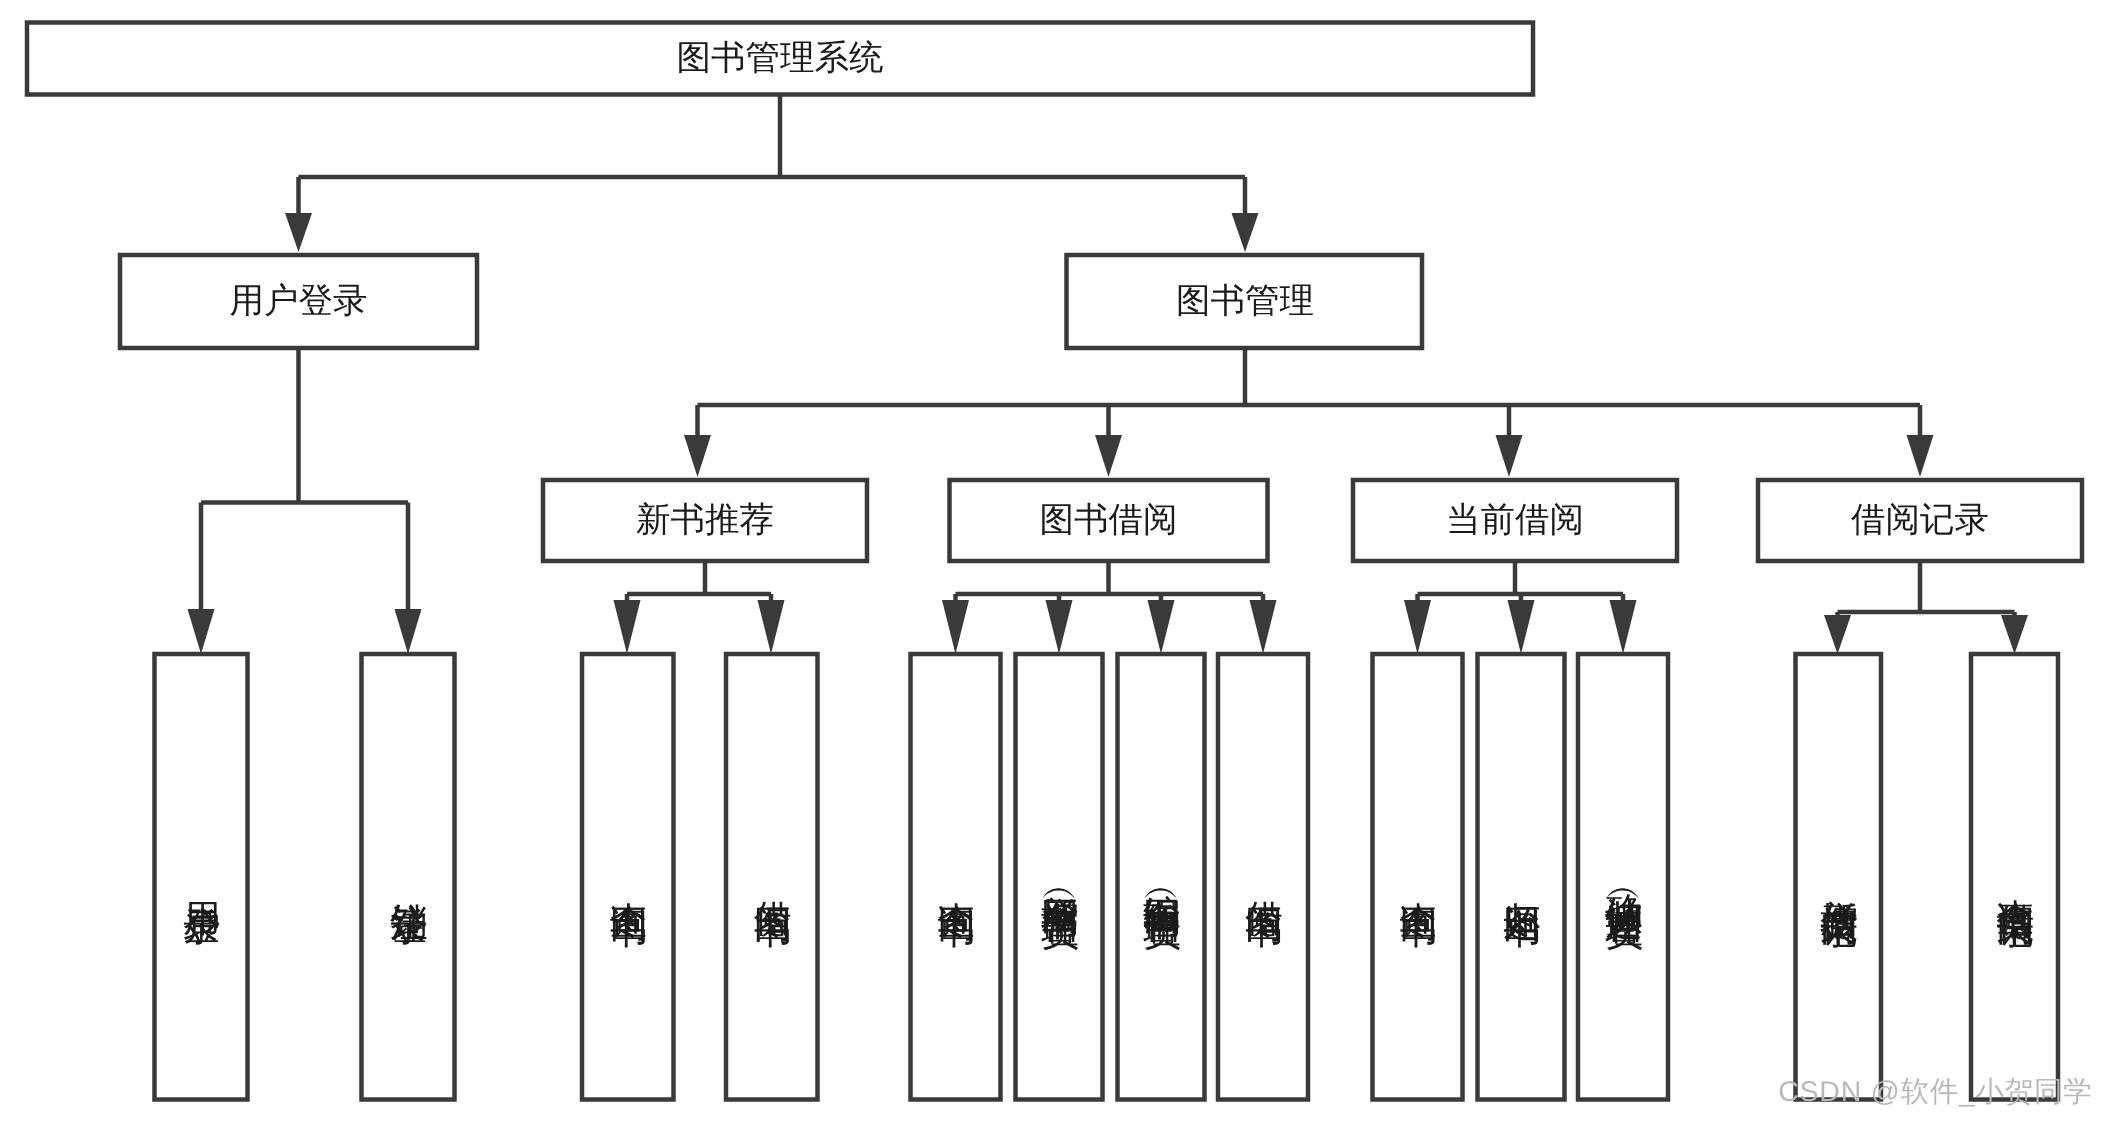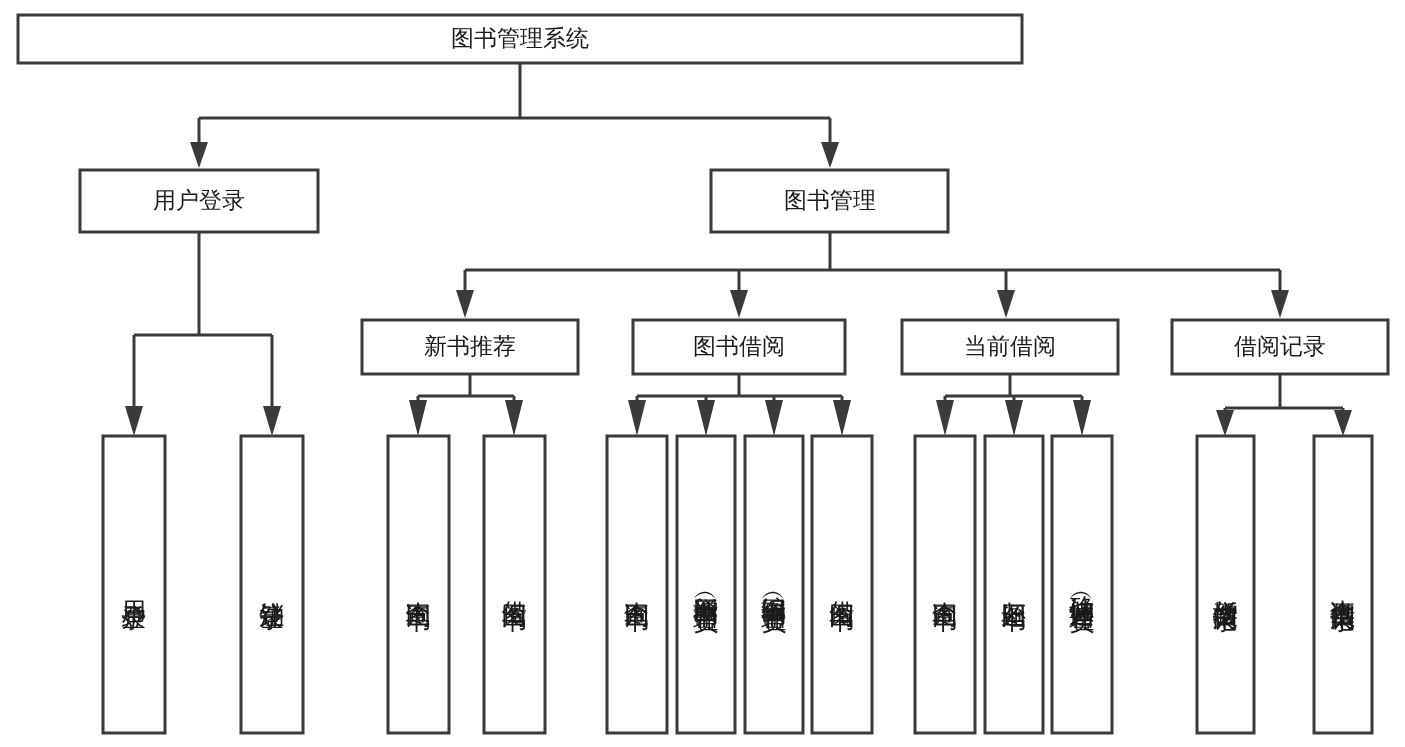--- a/index.html
+++ b/index.html
@@ -212,14 +212,15 @@
   <div class="leaf-label" style="left:745px; top:436px; width:58px; height:297px;">编辑图书（管理员）</div>
   <div class="leaf-label" style="left:812px; top:436px; width:60px; height:297px;">借阅图书</div>
 
   <div class="leaf-label" style="left:915px; top:436px; width:60px; height:297px;">查询图书</div>
   <div class="leaf-label" style="left:985px; top:436px; width:58px; height:297px;">归还图书</div>
   <div class="leaf-label" style="left:1052px; top:436px; width:60px; height:297px;">确认归还（管理员）</div>
 
   <div class="leaf-label" style="left:1197px; top:436px; width:57px; height:297px;">新增借阅记录</div>
   <div class="leaf-label" style="left:1314px; top:436px; width:58px; height:297px;">查询借阅记录</div>
 
+  <div class="watermark">CSDN @软件_小贺同学</div>
 
 </div>
 
 </body></html>

